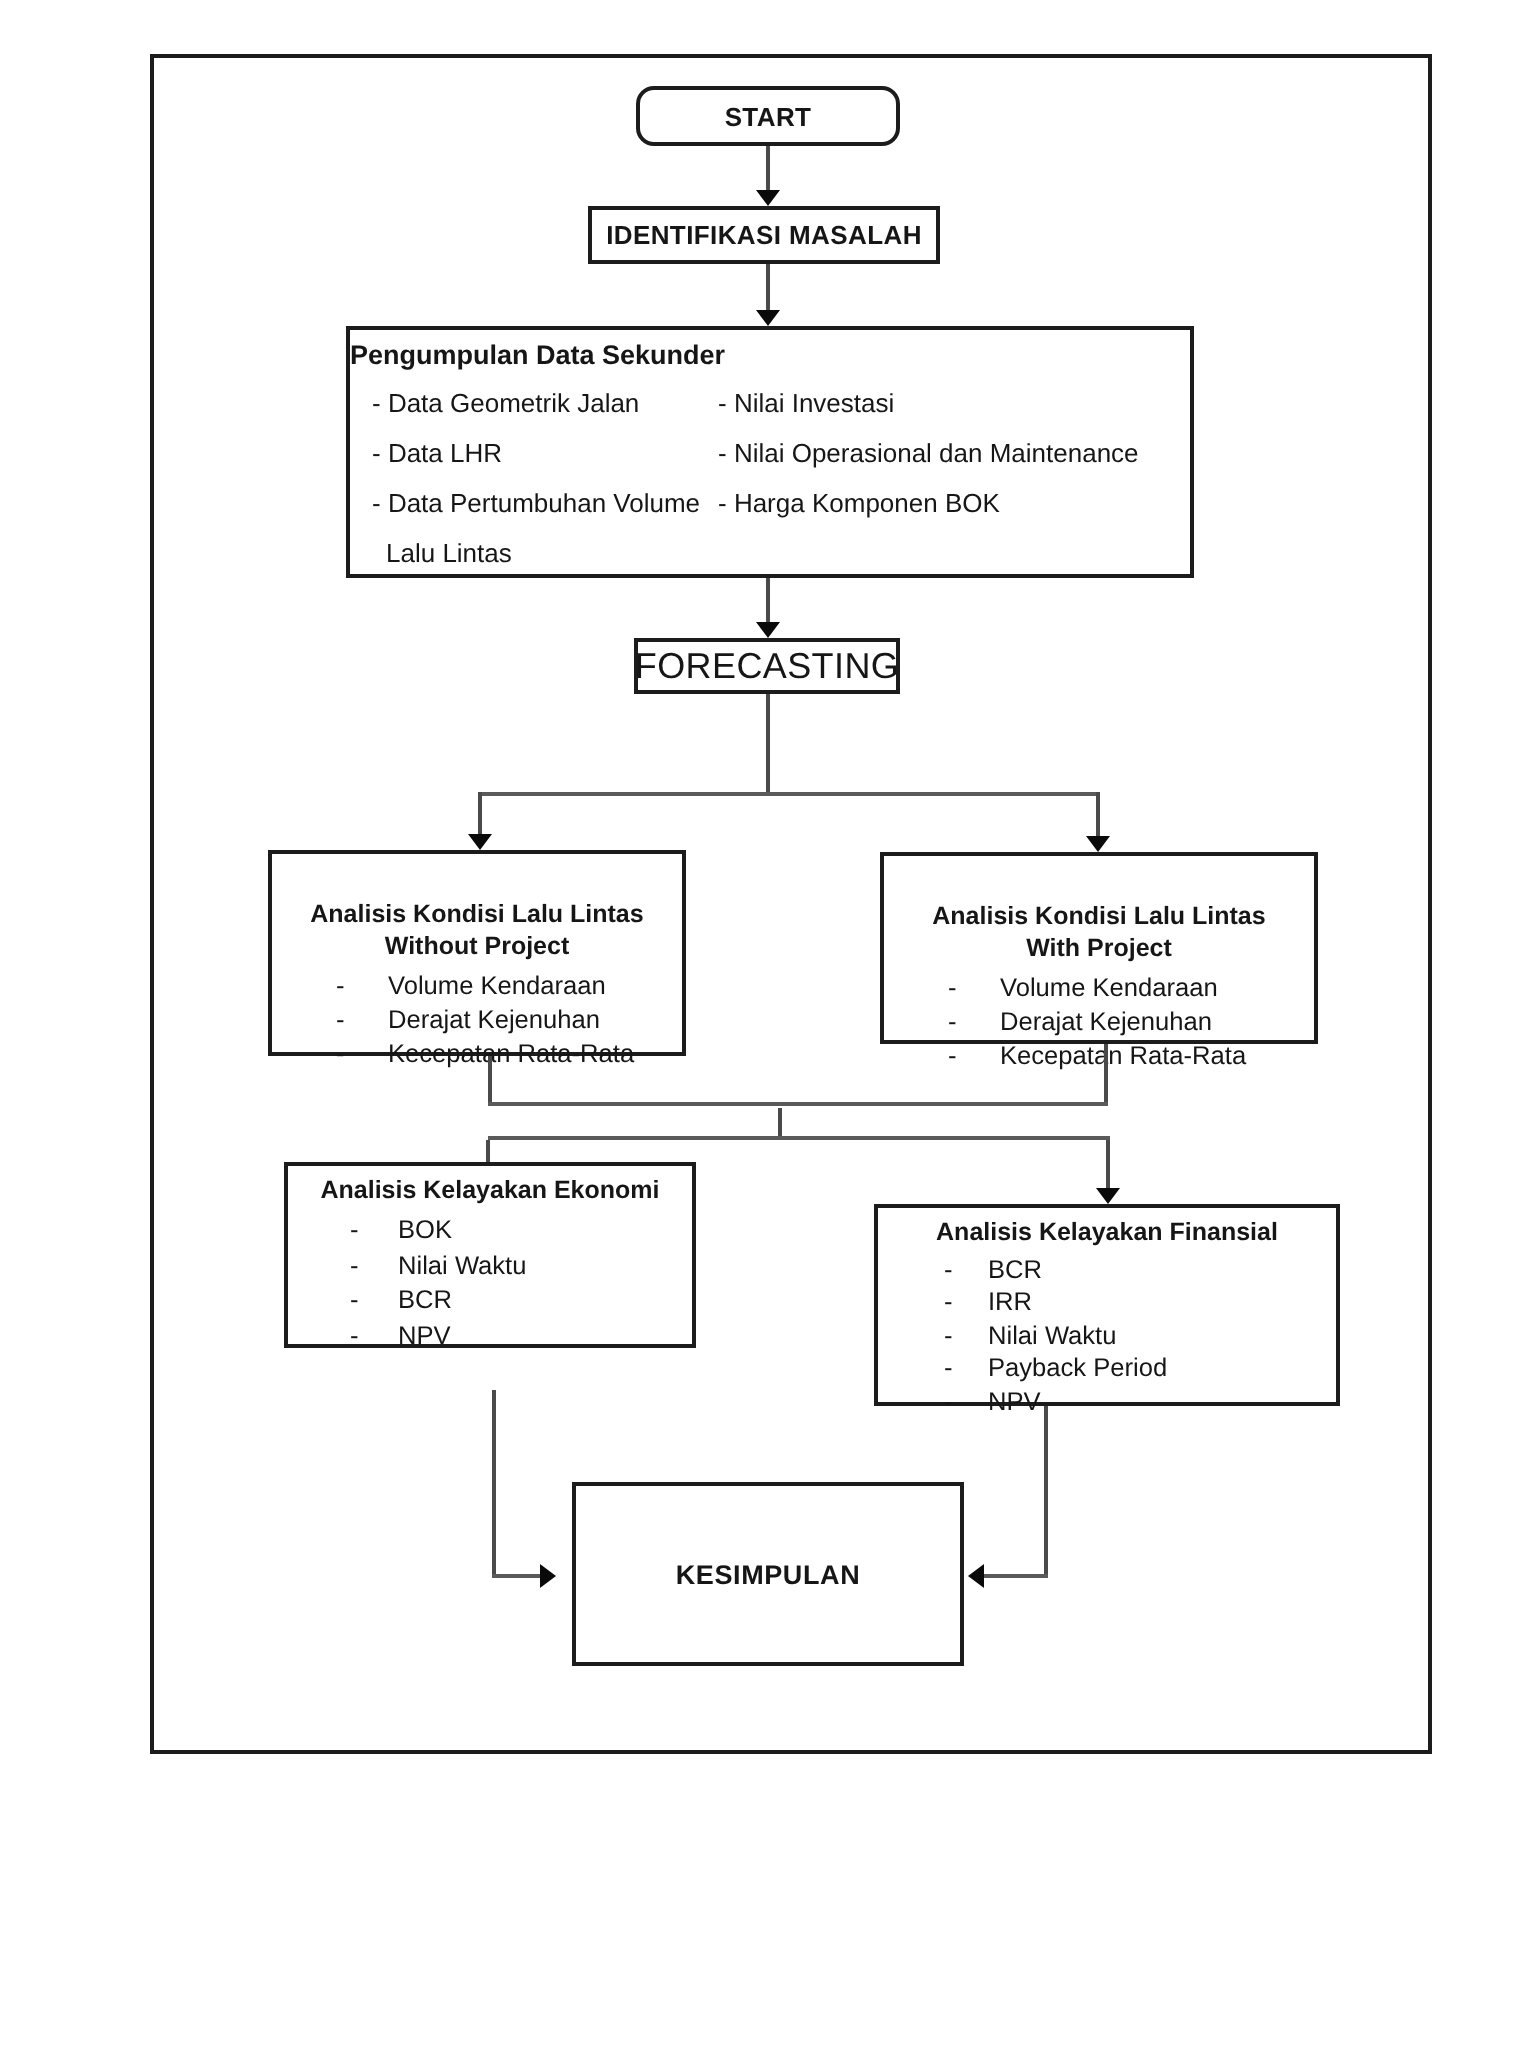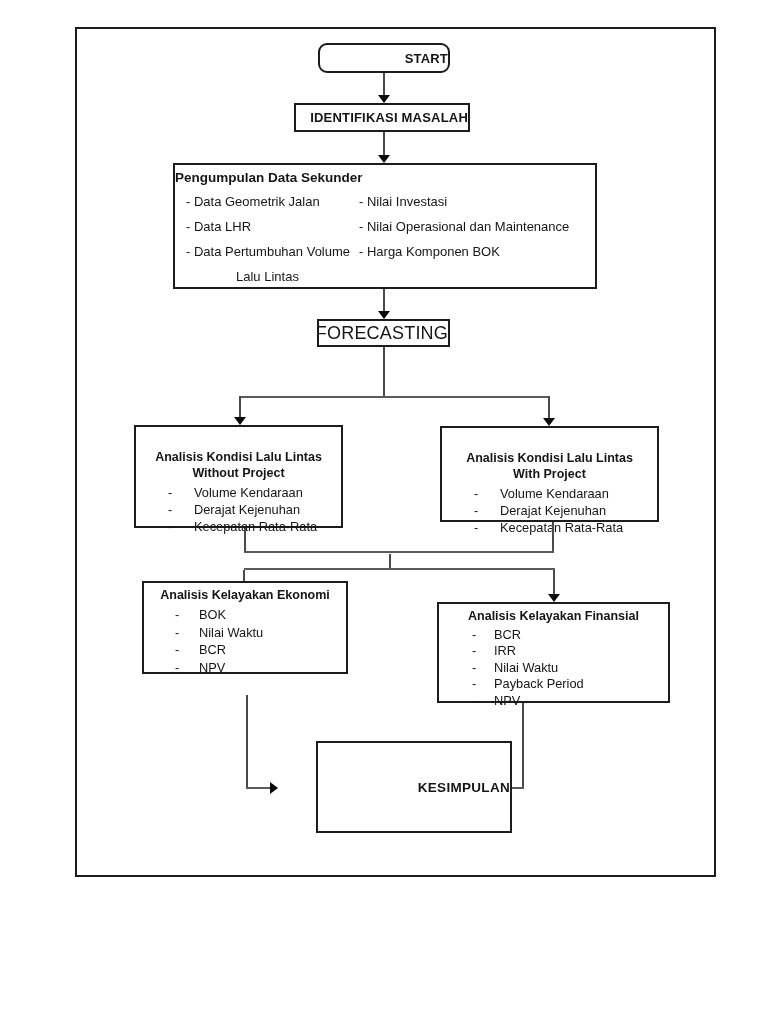--- a/index.html
+++ b/index.html
@@ -4,42 +4,42 @@
 <style>
   html, body { margin:0; padding:0; background:#ffffff; }
   .canvas {
     position:relative; width:768px; height:1024px; background:#ffffff;
     font-family:"Liberation Sans", sans-serif; color:#161616; overflow:hidden;
   }
   .box {
     position:absolute; box-sizing:border-box; background:#ffffff;
     border:2px solid #1c1c1c;
   }
-  .center-flex { display:flex; align-items:center; justify-content:flex-end; }
+  .center-flex { display:flex; align-items:center; justify-content:center; }
   .vline { position:absolute; width:2px; background:#4a4a4a; }
   .hline { position:absolute; height:2px; background:#5a5a5a; }
   .arr-d { position:absolute; width:0; height:0;
     border-left:6px solid transparent; border-right:6px solid transparent;
     border-top:8px solid #0a0a0a; }
   .arr-r { position:absolute; width:0; height:0;
     border-top:6px solid transparent; border-bottom:6px solid transparent;
     border-left:8px solid #0a0a0a; }
   .arr-l { position:absolute; width:0; height:0;
     border-top:6px solid transparent; border-bottom:6px solid transparent;
     border-right:8px solid #0a0a0a; }
 
   .node-label { font-size:13px; font-weight:bold; letter-spacing:.2px; white-space:nowrap; }
   .node-label-regular { font-size:18px; font-weight:normal; letter-spacing:.2px; white-space:nowrap; }
 
   
   .peng-title { position:absolute; top:5px; left:0; right:0; text-align:left;
     font-size:13.5px; font-weight:bold; }
   .peng-col { position:absolute; top:24px; font-size:13px; }
   .peng-col .row { height:25px; line-height:25px; white-space:nowrap; }
-  .peng-col .row.cont { padding-left:7px;margin-left:43px; }
+  .peng-col .row.cont { padding-left:7px; }
   .peng-left { left:11px; }
   .peng-right { left:184px; }
 
   
   .an-title { text-align:center; font-size:12.5px; font-weight:bold;
     line-height:16px; white-space:nowrap; }
   .an-items { margin-top:3px; font-size:12.8px; }
   .an-items .item { display:flex; line-height:17px; white-space:nowrap; }
   .an-items .dash { display:inline-block; }
 
@@ -201,17 +201,17 @@
   </div>
 
   <div class="vline" style="left:246px; top:695px; height:93px;"></div>
   <div class="hline" style="left:246px; top:787px; width:24px;"></div>
   <div class="arr-r" style="left:270px; top:782px;"></div>
 
   <div class="vline" style="left:522px; top:703px; height:85px;"></div>
   <div class="hline" style="left:492px; top:787px; width:32px;"></div>
   <div class="arr-l" style="left:484px; top:782px;"></div>
 
-  <div class="box center-flex" style="left:286px; top:741px; width:196px; height:92px;margin-left:30px;">
+  <div class="box center-flex" style="left:286px; top:741px; width:196px; height:92px;">
     <span class="kes-label">KESIMPULAN</span>
   </div>
 
 </div>
 
 </body></html>

